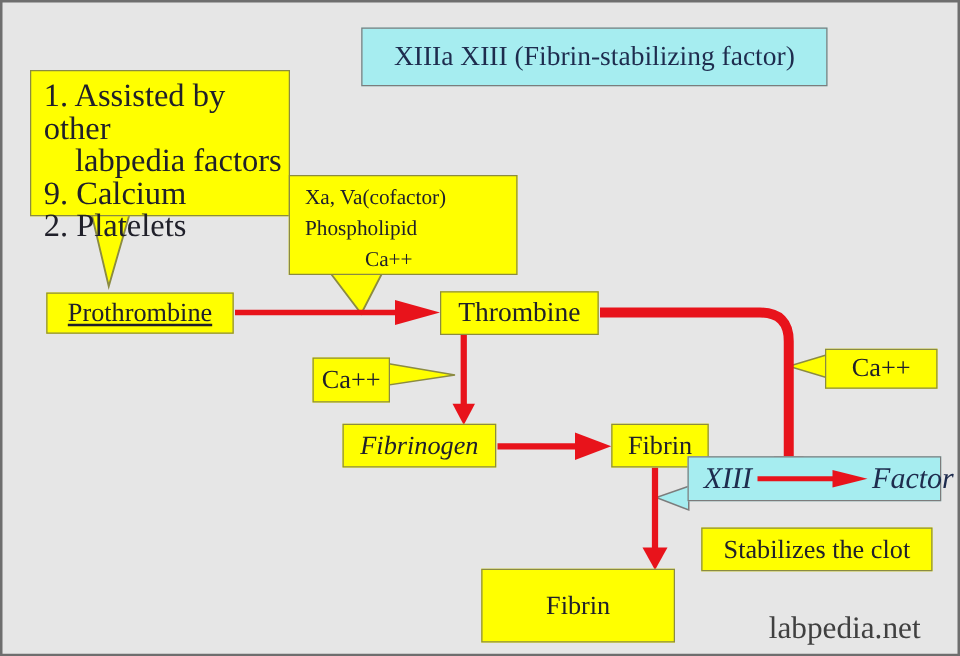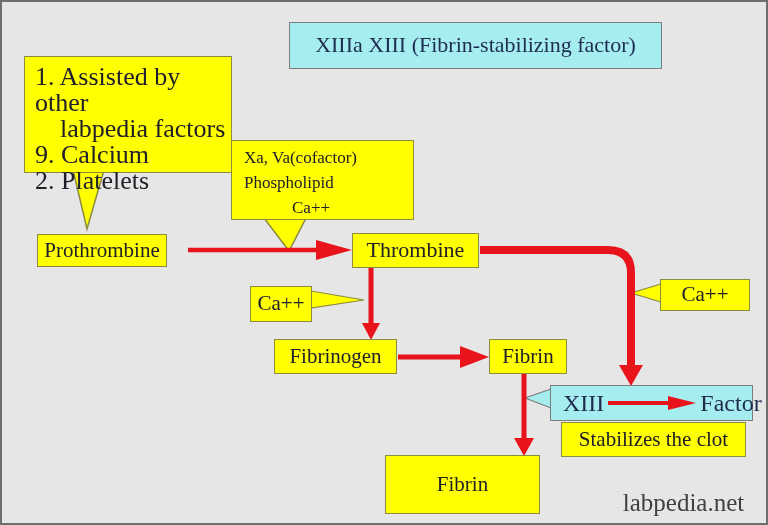--- a/index.html
+++ b/index.html
@@ -30,39 +30,39 @@
     display:block;font-size:26px;line-height:26px;margin-top:38px;
   }
   .assisted .indent{margin-left:25px;}
   .titlebox{left:287px;top:20px;width:373px;height:47px;font-size:22px;}
   .cofactors{
     left:229px;top:138px;width:183px;height:80px;
     padding:4px 4px 16px 12px;display:block;
     font-size:17px;line-height:25px;
   }
   .cofactors .centered{margin-left:48px;}
-  .prothrombin{left:35px;top:232px;width:130px;height:33px;}
+  .prothrombin{left:35px;top:232px;width:150px;height:33px;text-decoration:underline;}
   .thrombin{left:350px;top:231px;width:127px;height:35px;font-size:22px;}
   .ca-left{left:248px;top:284px;width:62px;height:36px;}
-  .fibrinogen{left:272px;top:337px;width:123px;height:35px;}
+  .fibrinogen{left:272px;top:337px;width:123px;height:35px;font-style:italic;}
   .fibrin{left:487px;top:337px;width:78px;height:35px;}
   .ca-right{left:658px;top:277px;width:90px;height:32px;}
   .xiii-box{
-    left:548px;top:383px;width:203px;height:36px;
+    left:548px;top:363px;width:203px;height:36px;
     display:flex;align-items:center;justify-content:space-between;
-    padding:0 8px 0 12px;font-size:24px;
+    padding:0 8px 0 12px;font-size:24px;font-style:italic;
   }
   .stabilizes{left:559px;top:420px;width:185px;height:35px;}
   .crosslinked{
     left:383px;top:453px;width:155px;height:59px;
     flex-direction:column;line-height:27px;
   }
   .watermark{
     position:absolute;z-index:2;left:613px;top:487px;width:137px;
-    font-size:25px;color:#404040;text-align:center;
+    font-size:25px;color:#404040;text-align:left;
   }
   .inner-arrow{flex:0 0 auto;margin:0 2px;}
 </style>
 </head>
 <body>
 
 <div class="stage">
 
   <svg class="layer" viewBox="0 0 768 525">
 

